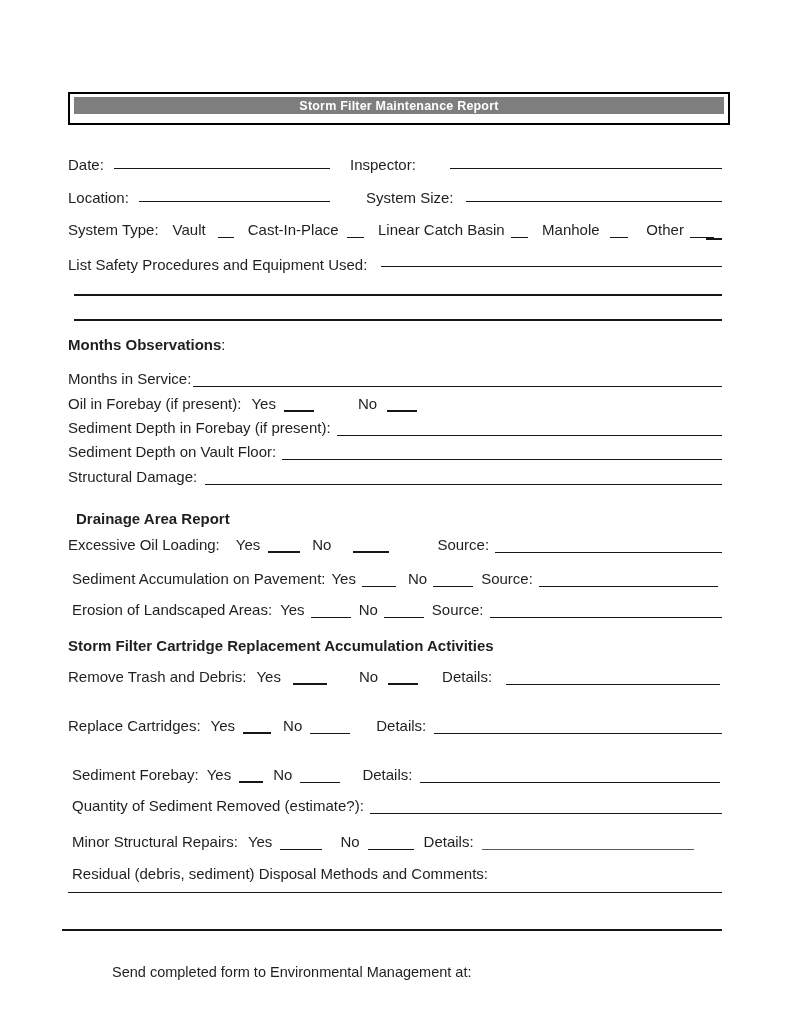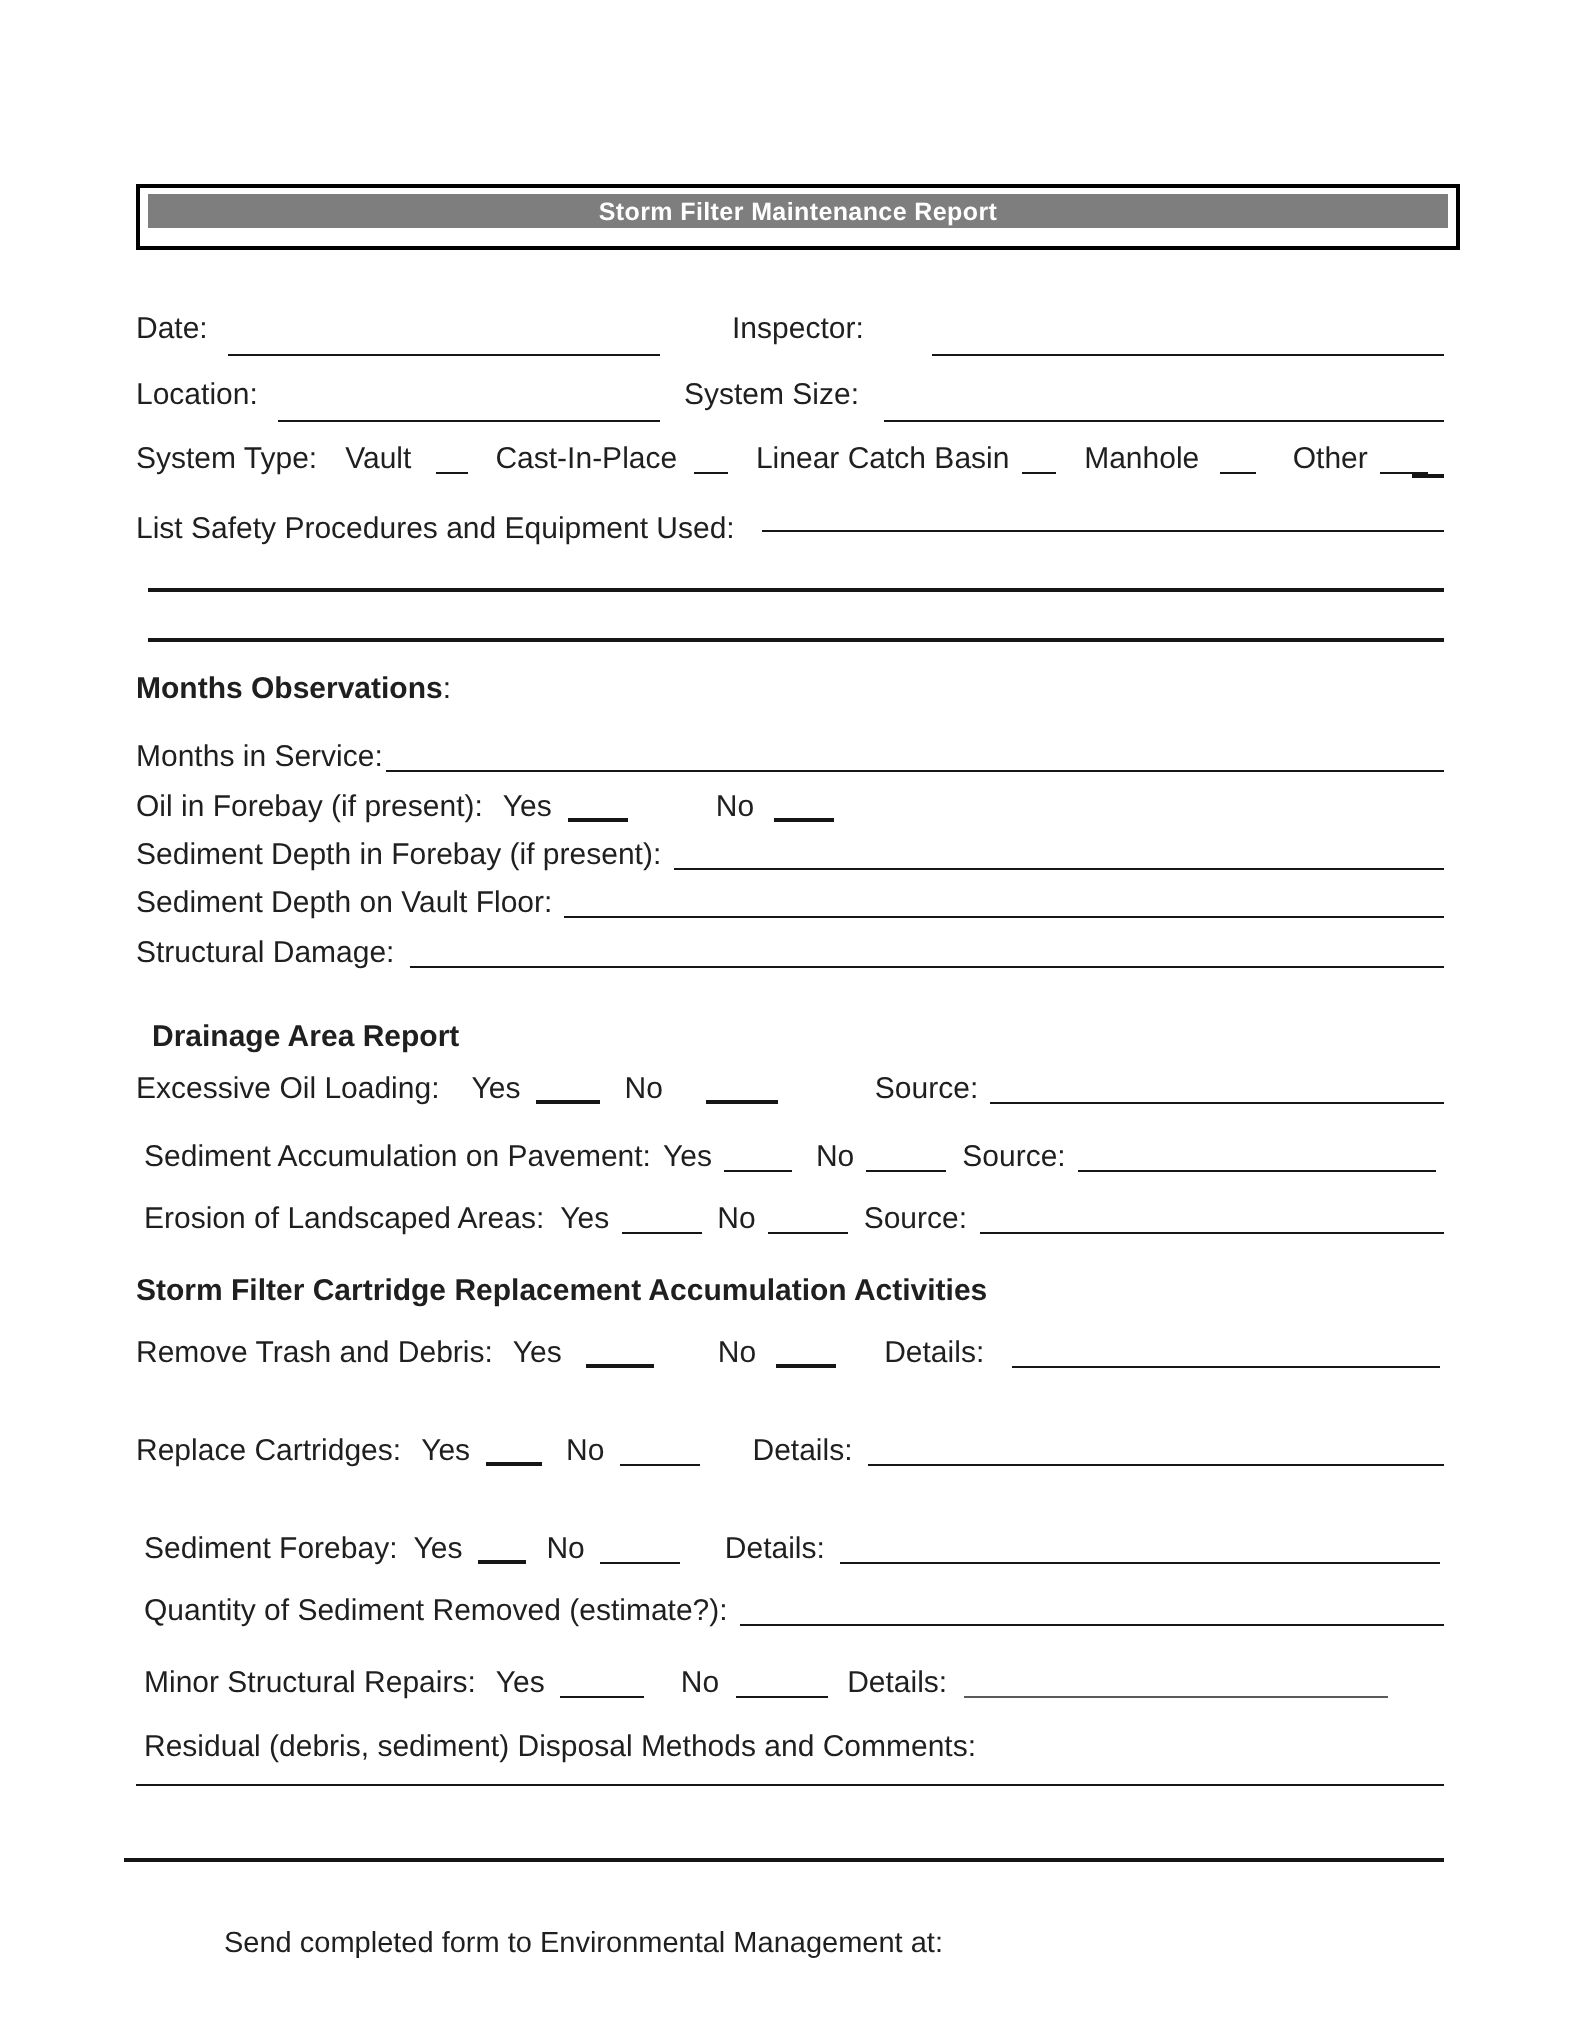--- a/index.html
+++ b/index.html
@@ -2,21 +2,21 @@
 <html><head>
 <meta charset="utf-8">
 <style>
   html,body{margin:0;padding:0;background:#ffffff;}
   .page{
     position:relative;width:790px;height:1022px;background:#ffffff;
     font-family:"Liberation Sans","DejaVu Sans",sans-serif;
     font-size:15px;color:#1f1f1f;overflow:hidden;
   }
   .row{position:absolute;display:flex;align-items:baseline;white-space:nowrap;line-height:20px;}
-  .grp{display:flex;align-items:flex-end;}
+  .grp{display:flex;align-items:center;}
   .b{display:inline-block;border-bottom:1.7px solid #161616;transform:translateY(3px);}
   .t2{border-bottom-width:2.2px;}
   .t3{border-bottom-width:2.7px;}
   .fill{flex:1;border-bottom:1.7px solid #161616;transform:translateY(3px);}
   .bold{font-weight:bold;}
   .hline{position:absolute;border-top:2px solid #161616;}
   .titlebox{
     position:absolute;left:68px;top:92px;width:650px;height:23px;
     border:2px solid #000;background:#fff;padding:3px 4px;box-sizing:content-box;
   }
@@ -36,32 +36,32 @@
     <div class="titlebar" style="background: rgb(126, 126, 126); color: rgb(255, 255, 255);">
       <span>Storm Filter Maintenance Report</span>
     </div>
   </div>
 
   <div class="row" style="top:155px;left:68px;right:68px">
     <div class="grp" style="width:262px">
       <span>Date:</span>
       <span class="fill" style="margin-left:10px"></span>
     </div>
-    <div class="grp" style="flex:1;margin-left:36px">
+    <div class="grp" style="flex:1;margin-left:20px">
       <span>Inspector:</span>
       <span class="fill" style="margin-left:34px"></span>
     </div>
   </div>
 
   <div class="row" style="top:188px;left:68px;right:68px">
     <div class="grp" style="width:262px">
       <span>Location:</span>
       <span class="fill" style="margin-left:10px"></span>
     </div>
-    <div class="grp" style="flex:1;margin-left:12px">
+    <div class="grp" style="flex:1;margin-left:36px">
       <span>System Size:</span>
       <span class="fill" style="margin-left:12px"></span>
     </div>
   </div>
 
   <div class="row" style="top:255px;left:68px;right:68px">
     <span>List Safety Procedures and Equipment Used:</span>
     <span class="fill t2" style="margin-left:14px;transform:translateY(-3px)"></span>
   </div>
 

